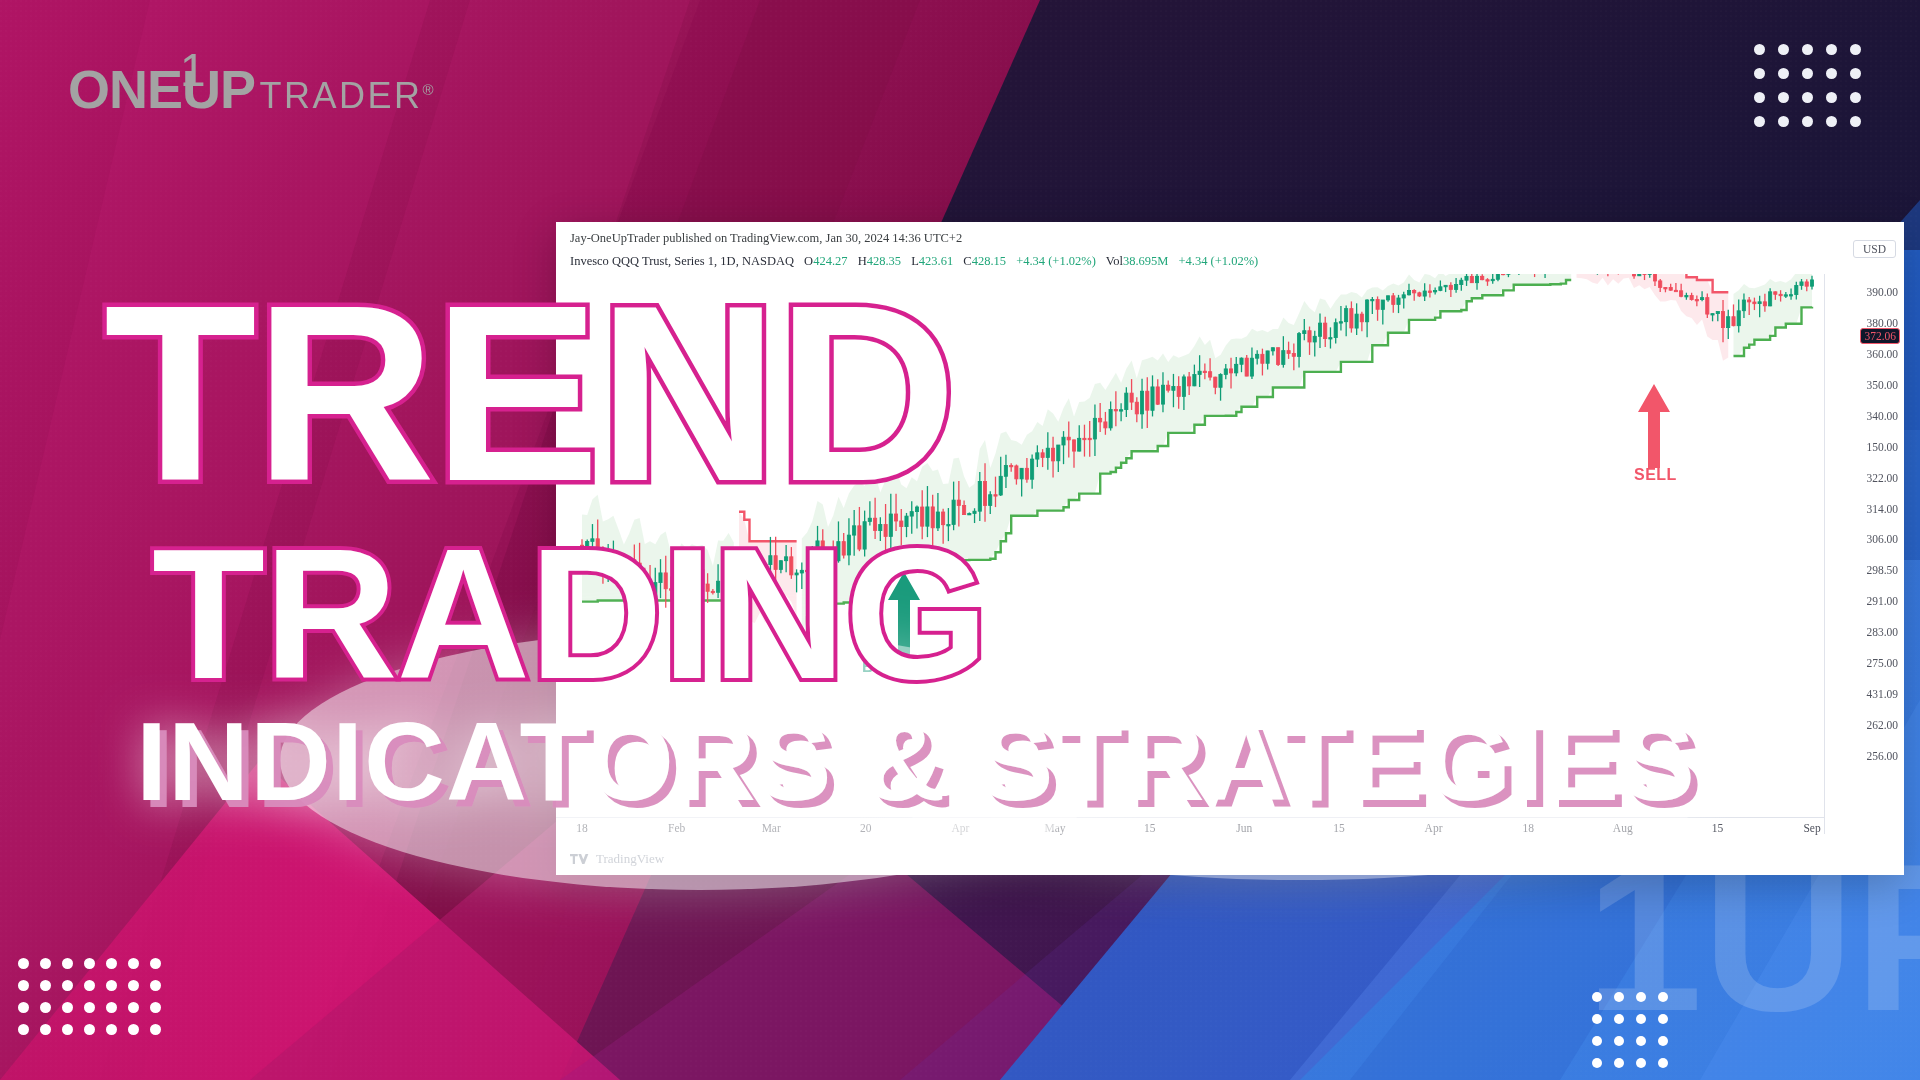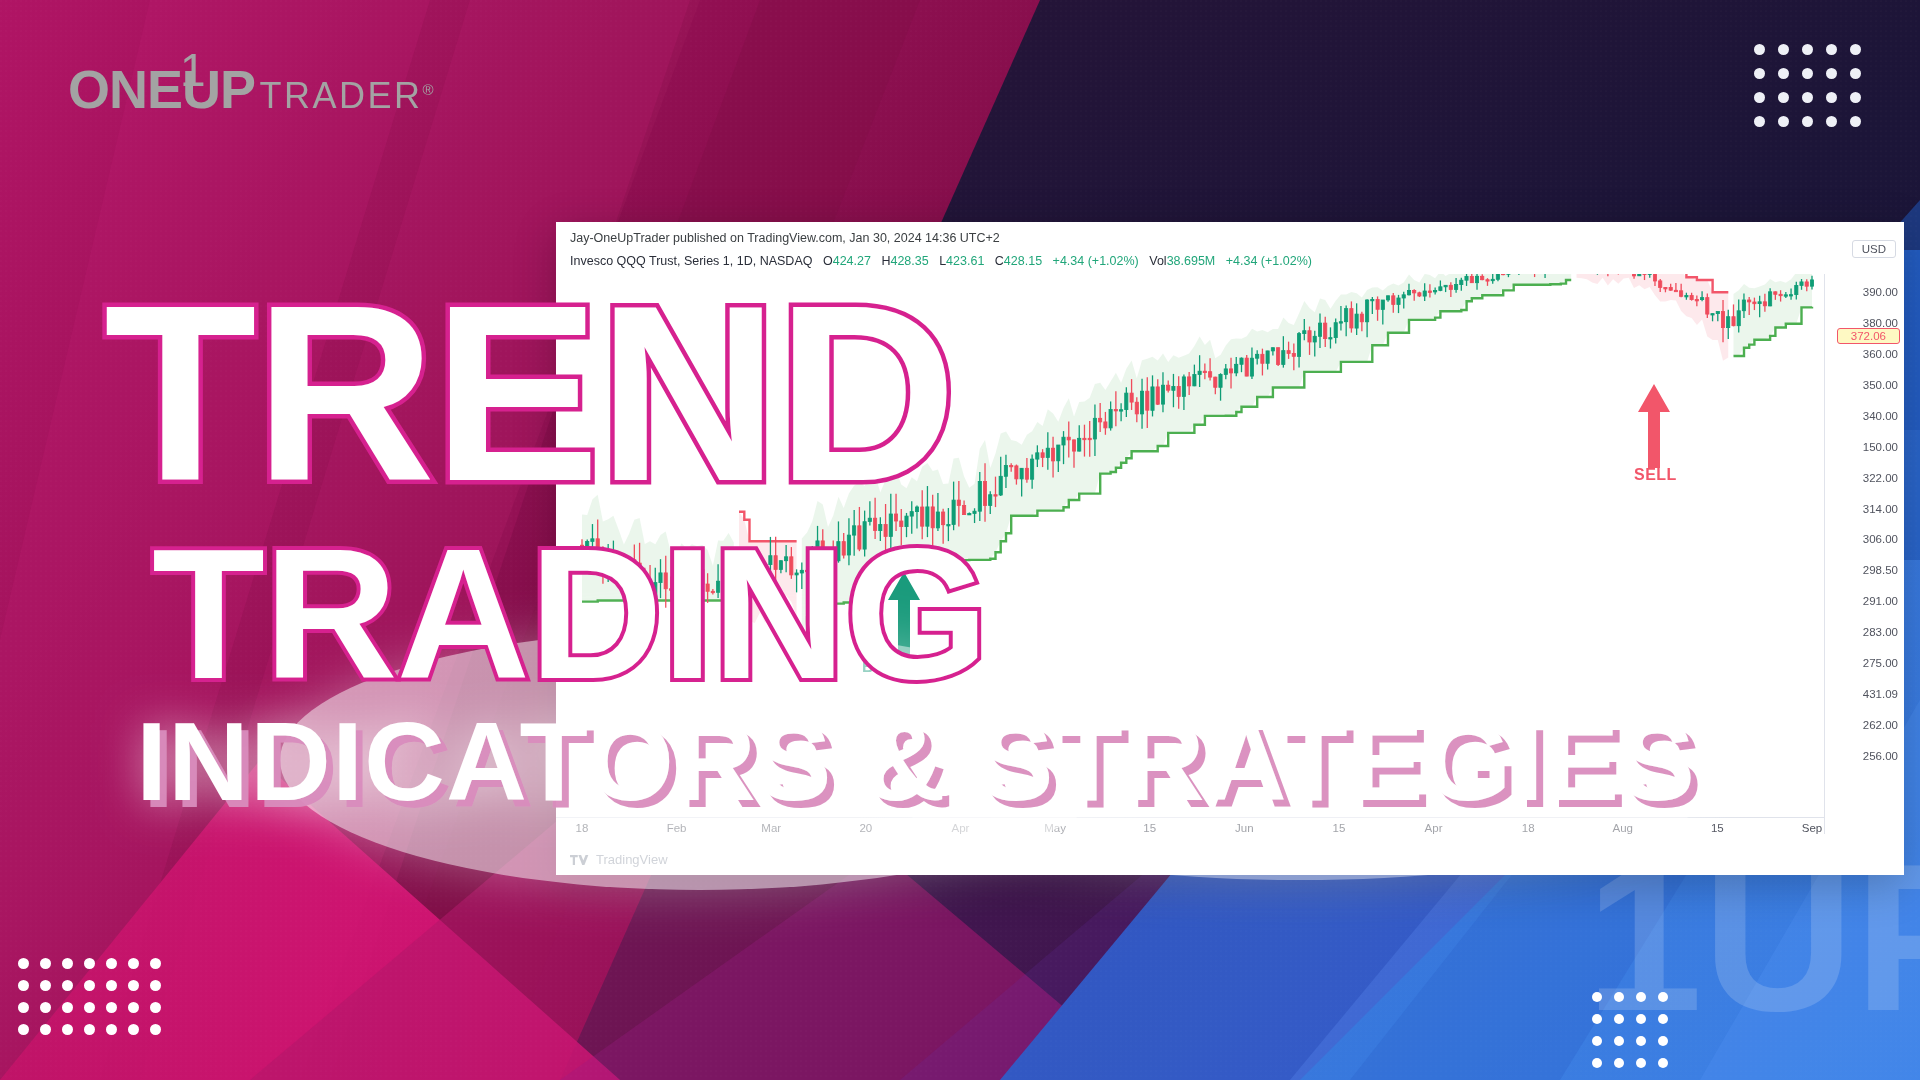--- a/index.html
+++ b/index.html
@@ -43,21 +43,21 @@
   
   #headline { position:absolute; left:0; top:0; z-index:9; width:1920px; height:1080px; pointer-events:none;}
   .hl-svg { position:absolute; left:0; top:0; }
 
   
   #chart-panel {
     position:absolute; left:556px; top:222px; width:1348px; height:653px;
     background:#ffffff; z-index:5;
     box-shadow:0 10px 40px rgba(0,0,0,.22);
     overflow:hidden;
-    font-family:Liberation Sans, sans-serif;
+    font-family:Liberation Serif, serif;
   }
   #chart-credit {
     position:absolute; left:14px; top:9px;
     font-size:12.5px; color:#3c4043; white-space:nowrap;
   }
   #chart-legend {
     position:absolute; left:14px; top:32px;
     font-size:12.5px; white-space:nowrap; color:#2a2e39;
   }
   #chart-legend .sym { color:#2a2e39; }
@@ -79,22 +79,22 @@
     position:absolute; right:6px; font-size:11.5px; color:#50535e;
     white-space:nowrap; transform:translateY(-50%);
   }
   #usd-badge {
     position:absolute; right:8px; top:-34px;
     border:1px solid #d6dae3; border-radius:3px;
     font-size:11.5px; color:#50535e; padding:2px 9px; background:#fff;
   }
   #last-price {
     position:absolute; right:4px;
-    border:1px solid #f2566a; border-radius:3px; background:#fef9c3;
-    color:#f2566a; font-size:11.5px; padding:1px 13px;
+    border:1px solid #f2566a; border-radius:3px; background:#0f172a;
+    color:#f2566a; font-size:11.5px; padding:1px 3px;
     transform:translateY(-50%); white-space:nowrap;
   }
 
   
   #time-axis {
     position:absolute; left:0; bottom:36px; width:1268px; height:22px;
     border-top:1px solid #e0e3eb;
   }
   #time-axis .t {
     position:absolute; top:4px; font-size:11.5px; color:#50535e;

